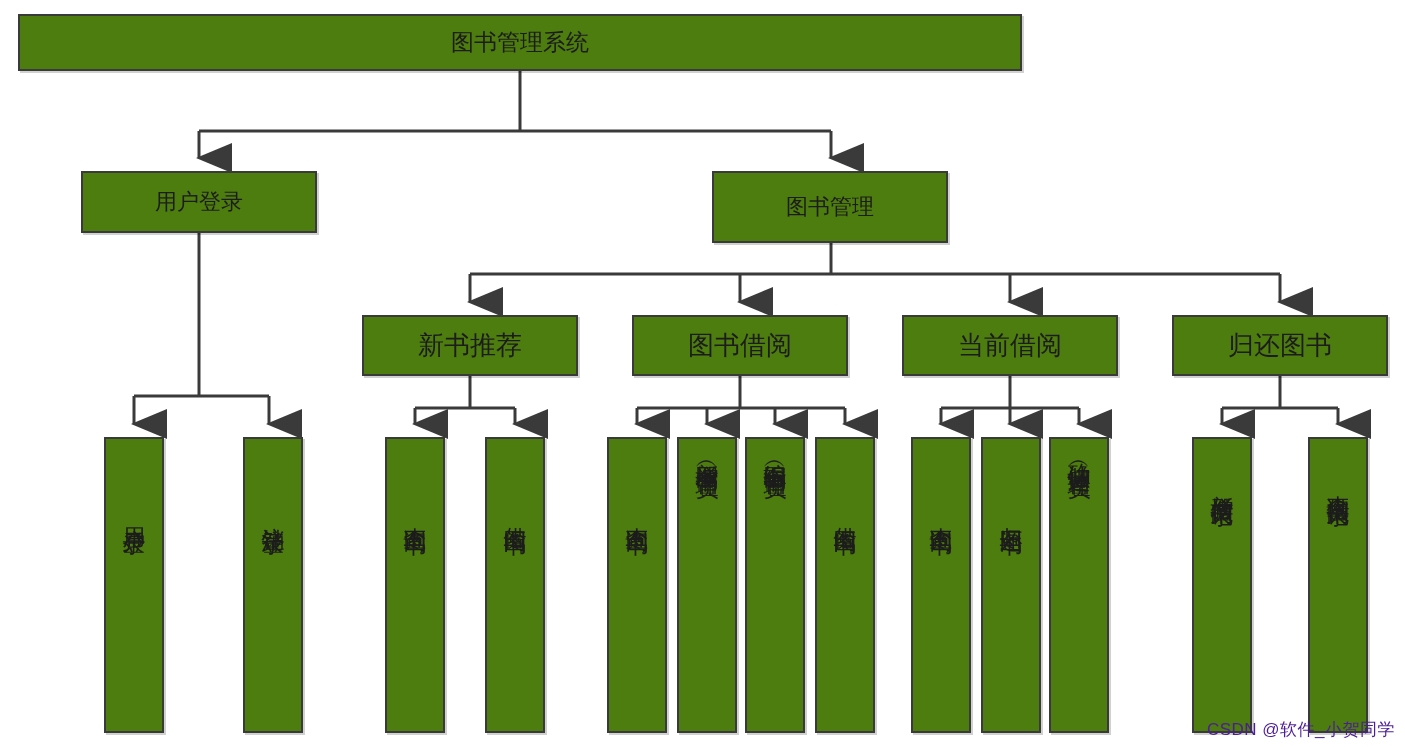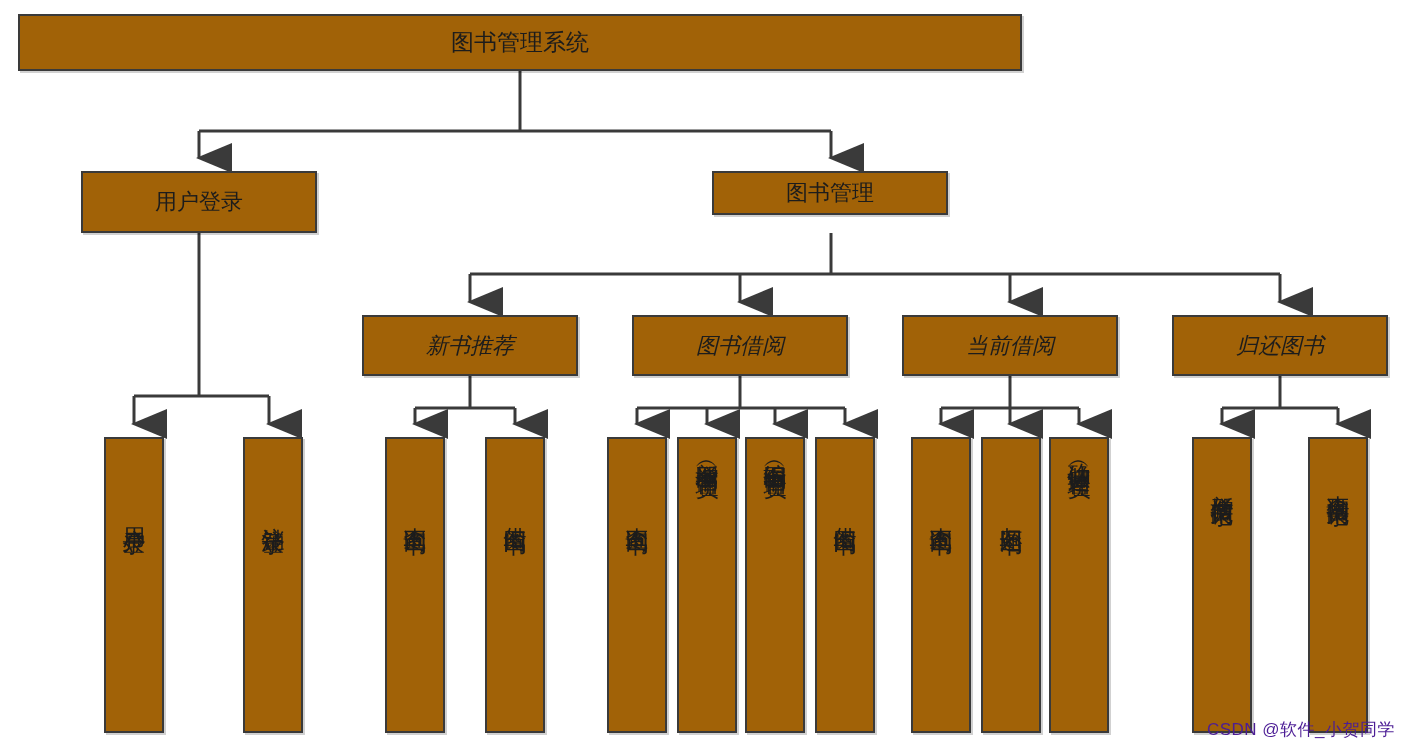--- a/index.html
+++ b/index.html
@@ -21,36 +21,36 @@
     position: absolute;
     left: 0;
     top: 0;
     width: 1405px;
     height: 747px;
   }
   .node {
     position: absolute;
     box-sizing: border-box;
     border: 2.5px solid #3a3a3a;
-    background: #a16207;
+    background: #4d7c0f;
     box-shadow: 2px 2px 0 rgba(0,0,0,0.18);
     display: flex;
     align-items: center;
     justify-content: center;
     z-index: 2;
   }
   .node .label {
     color: #1c1c1c;
     text-align: center;
     line-height: 1.15;
     white-space: nowrap;
   }
   .node.root .label { font-size: 23px; }
   .node.l2 .label   { font-size: 22px; }
-  .node.l3 .label   { font-size: 22px; font-style: italic; }
+  .node.l3 .label   { font-size: 26px; }
 
   .node.leaf {
     align-items: flex-start;
     justify-content: center;
     padding-top: 0;
   }
   .node.leaf .label {
     writing-mode: vertical-rl;
     text-orientation: upright;
     font-size: 23px;
@@ -128,21 +128,21 @@
     </g>
   </svg>
 
   <div class="node root" style="left:18px; top:14px; width:1004px; height:57px;">
     <span class="label">图书管理系统</span>
   </div>
 
   <div class="node l2" style="left:81px; top:171px; width:236px; height:62px;">
     <span class="label">用户登录</span>
   </div>
-  <div class="node l2" style="left:712px; top:171px; width:236px; height:44px;">
+  <div class="node l2" style="left:712px; top:171px; width:236px; height:72px;">
     <span class="label">图书管理</span>
   </div>
 
   <div class="node l3" style="left:362px; top:315px; width:216px; height:61px;">
     <span class="label">新书推荐</span>
   </div>
   <div class="node l3" style="left:632px; top:315px; width:216px; height:61px;">
     <span class="label">图书借阅</span>
   </div>
   <div class="node l3" style="left:902px; top:315px; width:216px; height:61px;">

